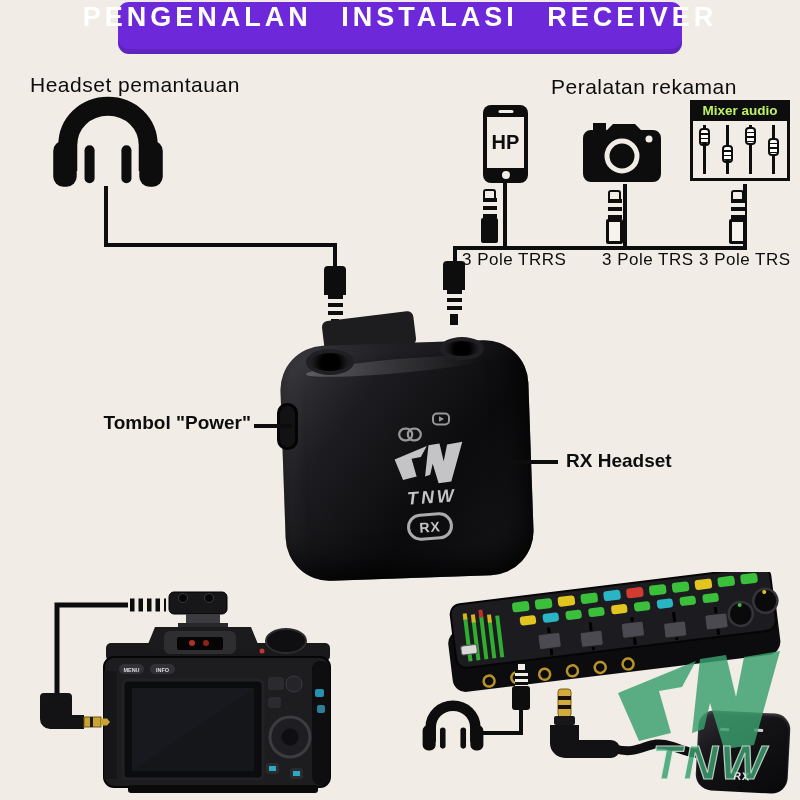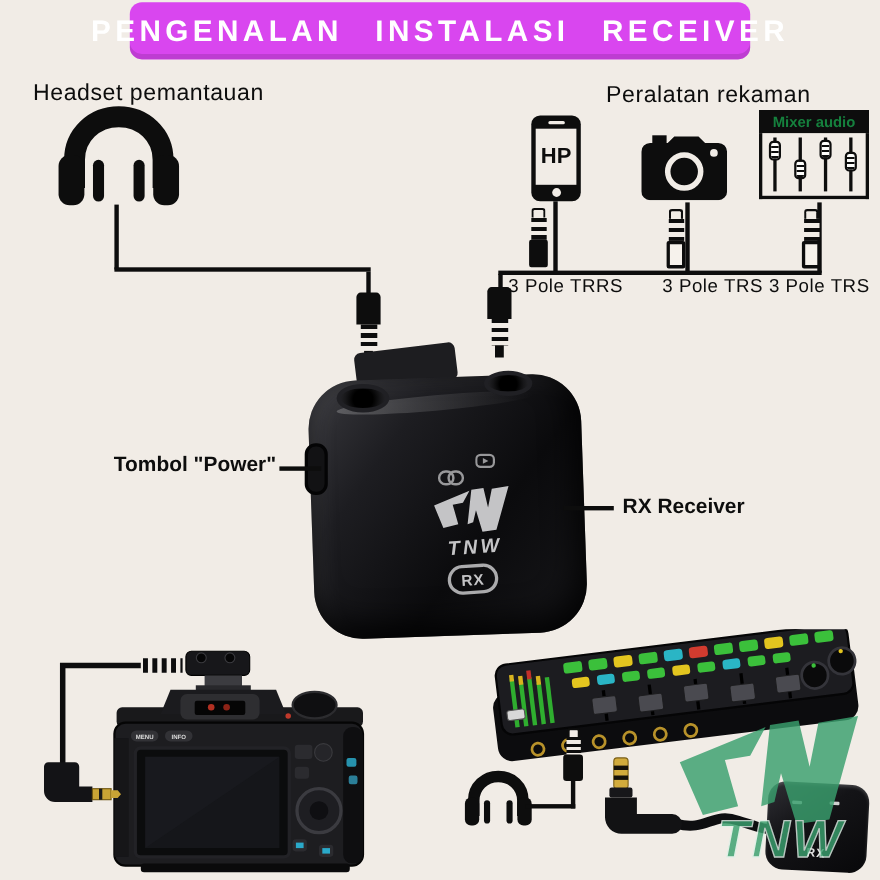--- a/index.html
+++ b/index.html
@@ -8,21 +8,21 @@
     background:#f1ece6;
     font-family:"Liberation Sans",sans-serif;color:#0d0d0d;
   }
   .abs{position:absolute;}
   .ink{background:#0d0d0d;}
   .lbl{font-weight:400;white-space:nowrap;letter-spacing:.5px;}
 
   
   .banner{
     left:118px;top:2px;width:564px;height:52px;border-radius:11px;
-    background:#d946ef;display:flex;align-items:center;justify-content:center;
+    background:#6d28d9;display:flex;align-items:flex-start;justify-content:center;
     box-shadow:inset 0 -5px 0 rgba(0,0,0,.12);
   }
   .banner span{
     color:#fff;font-size:27px;font-weight:800;letter-spacing:4px;word-spacing:18px;white-space:nowrap;
   }
 
   
   .jack{display:flex;flex-direction:column;align-items:center;}
   .jack-tip{width:9px;height:7px;border:2.5px solid #0d0d0d;border-bottom:none;border-radius:3px 3px 0 0;background:#f1ece6;}
   .jack-rings{width:14px;height:20px;background:repeating-linear-gradient(180deg,#0d0d0d 0 4px,#f1ece6 4px 8px);}
@@ -42,21 +42,21 @@
   
   .phone{left:483px;top:105px;width:45px;height:78px;background:#0d0d0d;border-radius:8px;}
   .phone-topline{position:absolute;left:50%;top:5px;transform:translateX(-50%);width:15px;height:3px;background:#f1ece6;border-radius:2px;}
   .phone-screen{position:absolute;left:4px;right:4px;top:12px;bottom:15px;background:#f1ece6;display:flex;align-items:center;justify-content:center;}
   .phone-screen span{font-size:20px;font-weight:800;letter-spacing:0;}
   .phone-dot{position:absolute;left:50%;bottom:4px;transform:translateX(-50%);width:8px;height:8px;border-radius:50%;background:#f1ece6;}
 
   
   .mixicon{left:690px;top:100px;width:100px;}
   .mixicon-bar{height:21px;background:#0d0d0d;display:flex;align-items:center;justify-content:center;}
-  .mixicon-bar span{color:#15803d;font-size:13.5px;font-weight:700;white-space:nowrap;}
+  .mixicon-bar span{color:#bef264;font-size:13.5px;font-weight:700;white-space:nowrap;}
   .mixicon-body{height:60px;border:3px solid #0d0d0d;border-top:none;position:relative;box-sizing:border-box;}
   .fader-line{position:absolute;top:4px;bottom:4px;width:3px;background:#0d0d0d;}
   .fader-knob{position:absolute;width:11px;height:18px;background:#fdfdfb;border:2.5px solid #0d0d0d;border-radius:4px;box-sizing:border-box;
     background-image:repeating-linear-gradient(180deg,transparent 0 3px,#0d0d0d 3px 4.5px);background-clip:content-box;}
 
   
   .clip{left:323px;top:316px;width:92px;height:34px;background:#1d1d20;border-radius:6px;transform:rotate(-7deg);}
   .device{
     left:283px;top:343px;width:248px;height:235px;border-radius:44px;transform:rotate(-2deg);
     background:linear-gradient(128deg,#3a3a3f 0%,#1d1d21 28%,#0b0b0d 62%,#17171a 100%);
@@ -198,21 +198,21 @@
     <polygon points="42,5 55,3 60,24 64,4 82,1 69,48 54,50 47,27 44,40 38,42" fill="#c4c4c6"></polygon>
   </svg>
   <div class="abs brandtext" style="left:407px;top:487px;">TNW</div>
   <div class="abs rxbadge" style="left:407px;top:513px;">
     <span>RX</span>
   </div>
 
   <div class="abs ann" style="right:549px;top:412px;">Tombol "Power"</div>
   <div class="abs ink" style="left:254px;top:424px;width:38px;height:4px;"></div>
   <div class="abs ink" style="left:512px;top:460px;width:46px;height:4px;"></div>
-  <div class="abs ann" style="left:566px;top:450px;">RX Receiver</div>
+  <div class="abs ann" style="left:566px;top:450px;">RX Headset</div>
 
   <svg class="abs" style="left:28px;top:585px;" width="320" height="215" viewBox="0 0 320 215">
 
     <path d="M29,112 V20 H100" fill="none" stroke="#0d0d0e" stroke-width="5"></path>
     <path d="M102,20 H138" fill="none" stroke="#0d0d0e" stroke-width="13" stroke-dasharray="4.5 4"></path>
 
     <rect x="141" y="7" width="58" height="22" rx="5" fill="#17171a" stroke="#000"></rect>
     <circle cx="155" cy="13" r="4.5" fill="#060607" stroke="#3a3a3e"></circle>
     <circle cx="181" cy="13" r="4.5" fill="#060607" stroke="#3a3a3e"></circle>
     <rect x="158" y="29" width="34" height="11" fill="#3c3c40"></rect>

